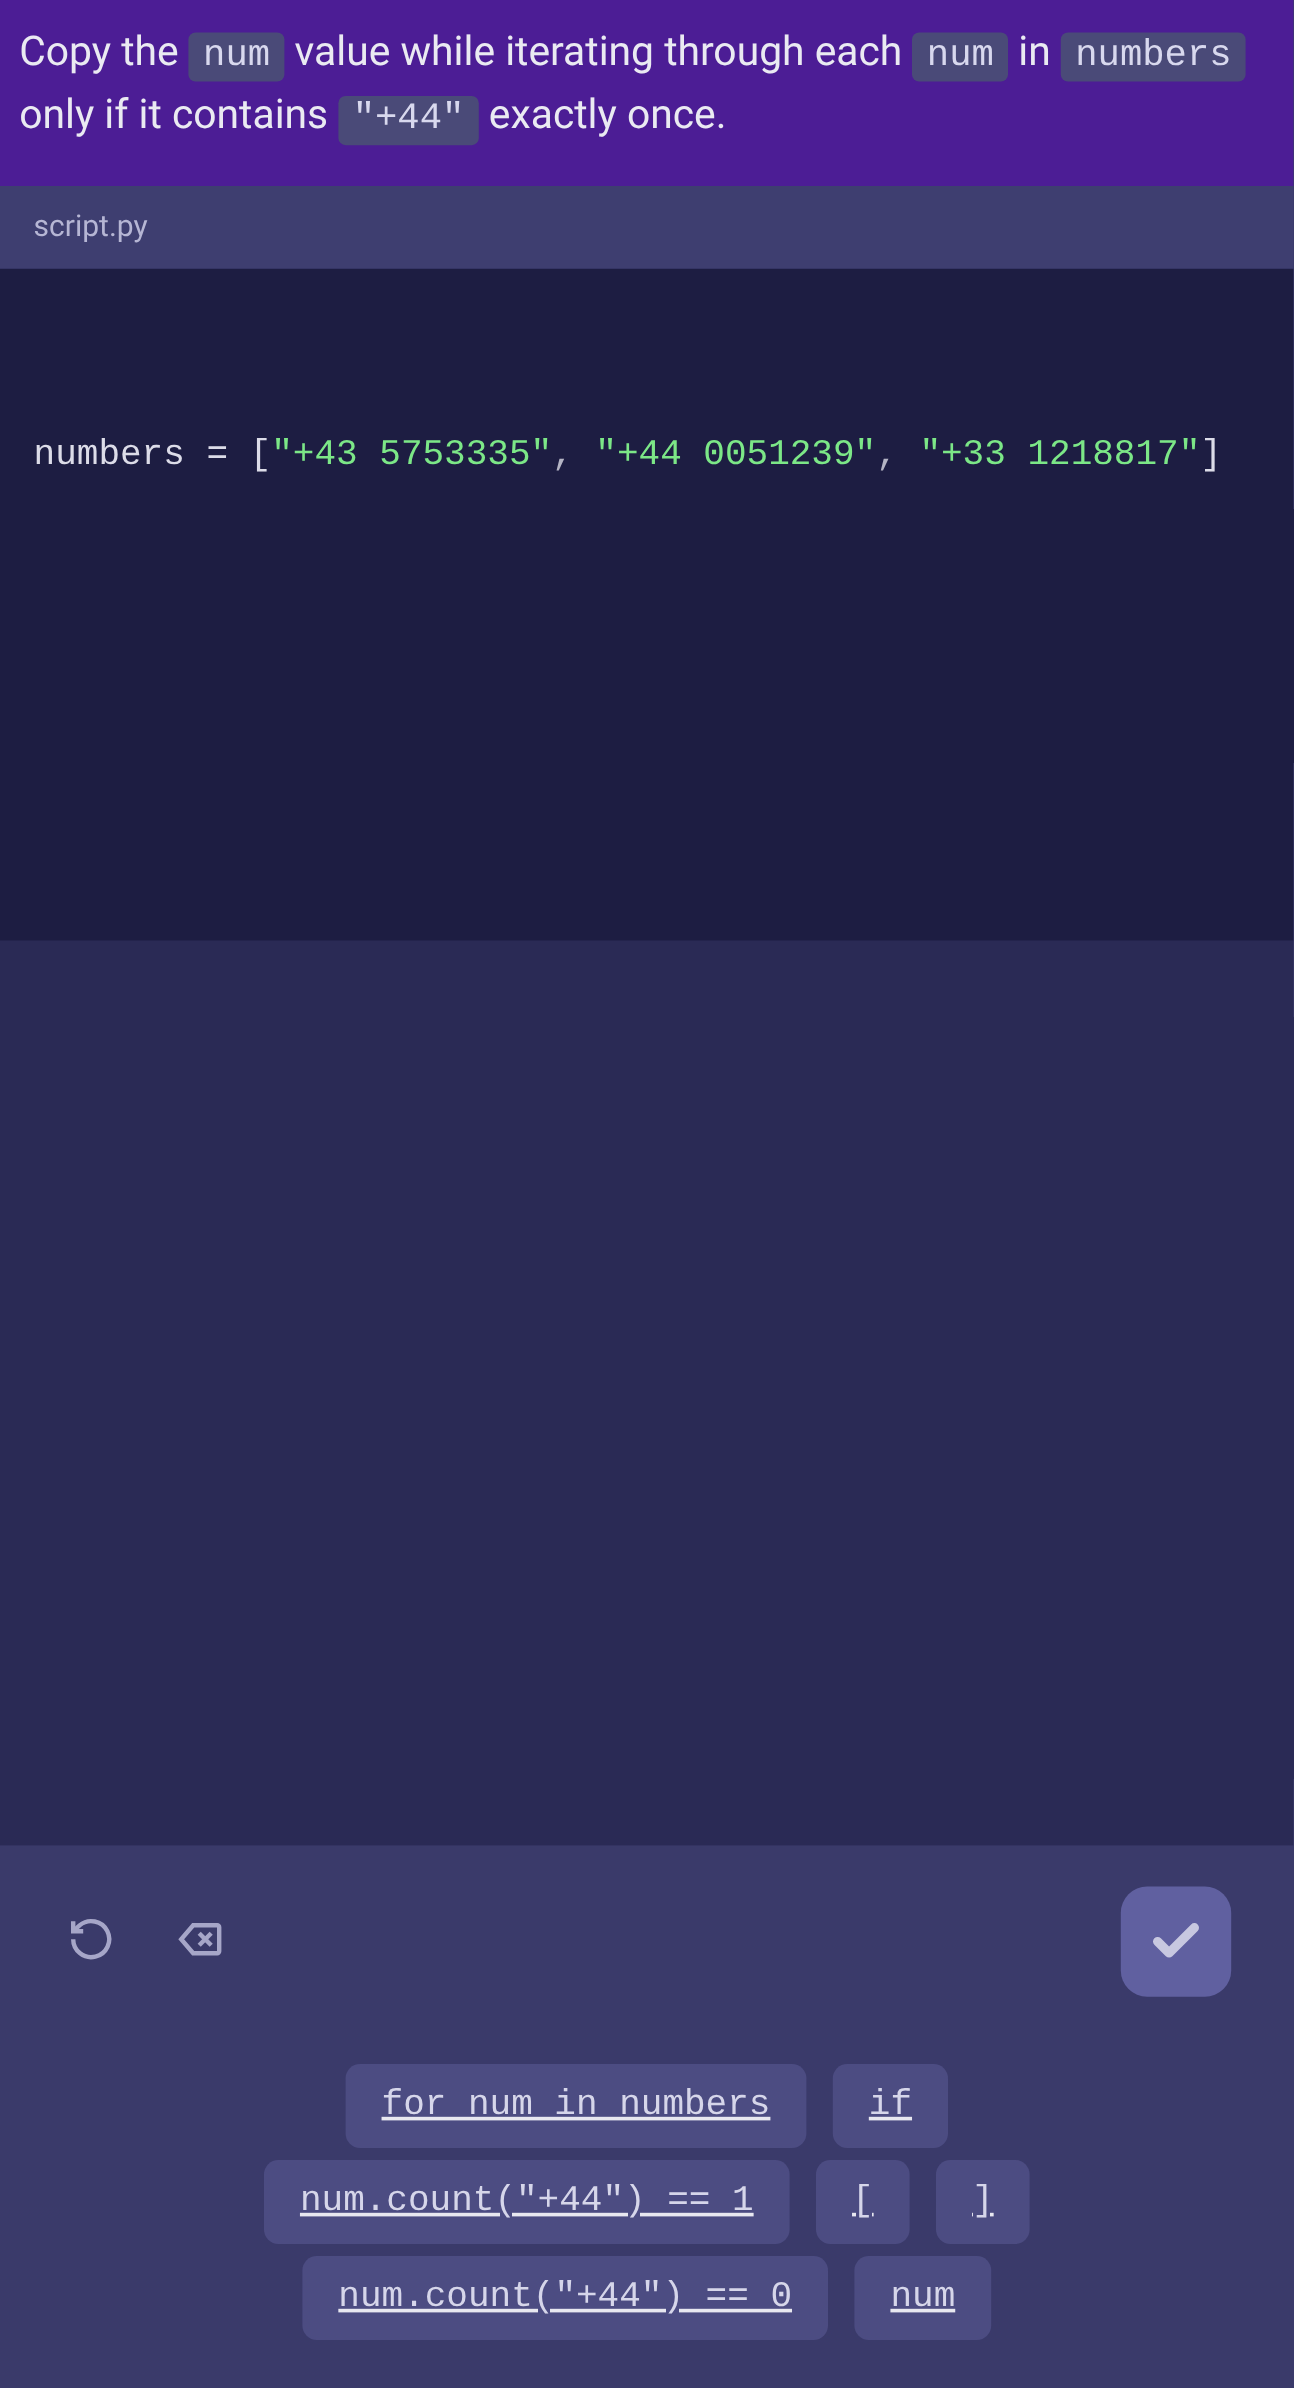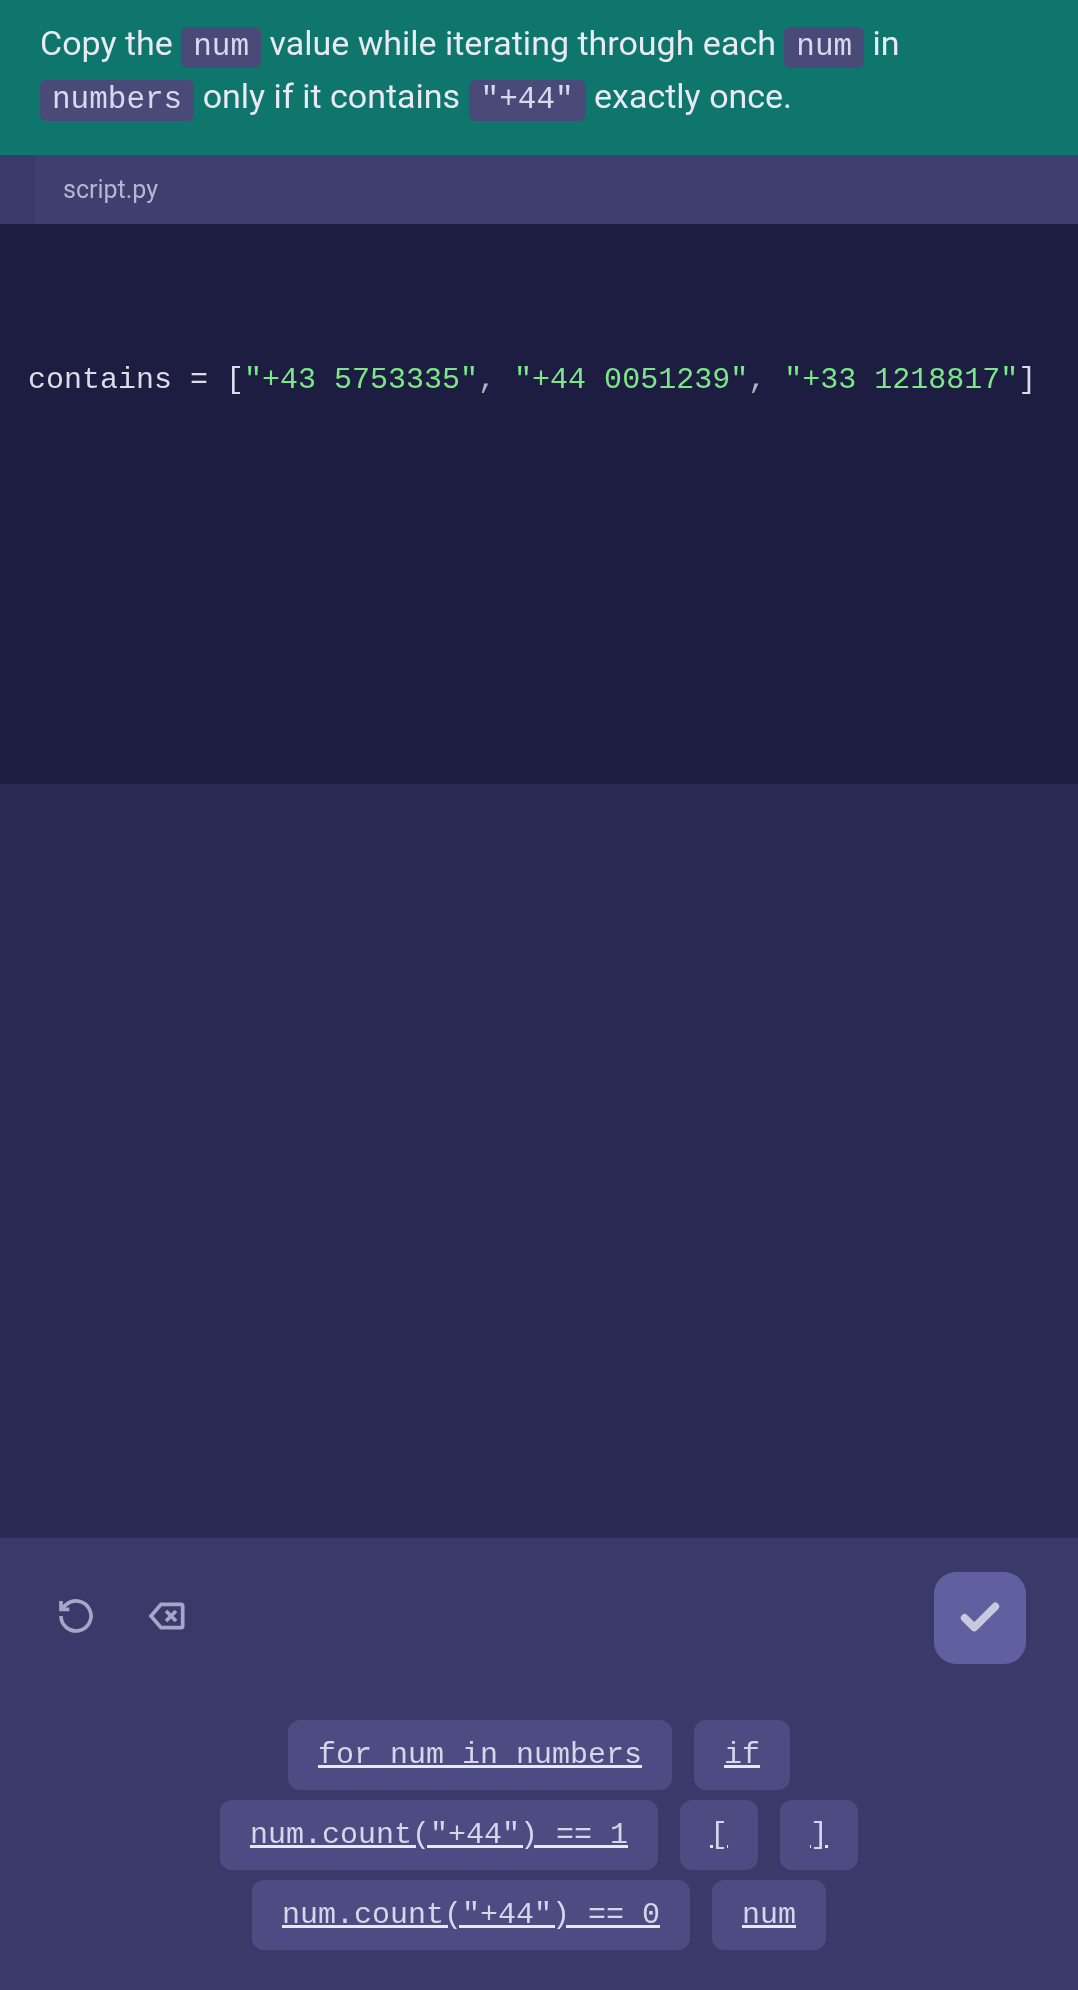--- a/index.html
+++ b/index.html
@@ -7,42 +7,41 @@
   body {
     background: #3a3a6a;
     font-family: -apple-system, BlinkMacSystemFont, "Segoe UI", Roboto, sans-serif;
     color: #e8e8f0;
     display: flex;
     flex-direction: column;
   }
 
   
   .instructions {
-    padding: 18px 28px 32px 40px;
+    padding: 18px 28px 32px 16px;
     font-size: 34px;
     line-height: 1.5;
     color: #eaeaf2;
-    background: #0f766e;
+    background: #4c1d95;
   }
   .inline-code {
     font-family: "SFMono-Regular", Consolas, "Liberation Mono", Menlo, monospace;
     background: #4a4a78;
     color: #d8d8ee;
     padding: 2px 12px 4px 12px;
     border-radius: 6px;
     font-size: 31px;
   }
 
   
   .editor-header {
     background: #3e3e70;
     padding: 20px 28px;
     font-size: 25px;
     color: #b6b6d4;
-    margin-left: 35px;
   }
 
   
   .code-area {
     background: #1d1d42;
     padding: 36px 28px 44px 28px;
     font-family: "SFMono-Regular", Consolas, "Liberation Mono", Menlo, monospace;
     font-size: 30px;
     line-height: 1.6;
     color: #dcdce8;
@@ -138,21 +137,21 @@
 
 <div class="instructions">
   <span>Copy the </span><span class="inline-code">num</span><span> value while iterating through each </span><span class="inline-code">num</span><span> in </span><span class="inline-code">numbers</span><span> only if it contains </span><span class="inline-code">"+44"</span><span> exactly once.</span>
 </div>
 
 <div class="editor-header">
   <span>script.py</span>
 </div>
 
 <div class="code-area">
-  <div class="code-line"><span>contains = [</span><span class="tok-str">"+43 5753335"</span><span class="tok-sep">, </span><span class="tok-str">"+44 0051239"</span><span class="tok-sep">, </span><span class="tok-str">"+33 1218817"</span><span>]</span></div>
+  <div class="code-line"><span>numbers = [</span><span class="tok-str">"+43 5753335"</span><span class="tok-sep">, </span><span class="tok-str">"+44 0051239"</span><span class="tok-sep">, </span><span class="tok-str">"+33 1218817"</span><span>]</span></div>
   <div class="blank-line"></div>
   <div class="blank-line"></div>
 </div>
 
 <div class="spacer"></div>
 
 <div class="bottom-panel">
   <div class="controls-row">
     <div class="icon-btn">
       <span>

